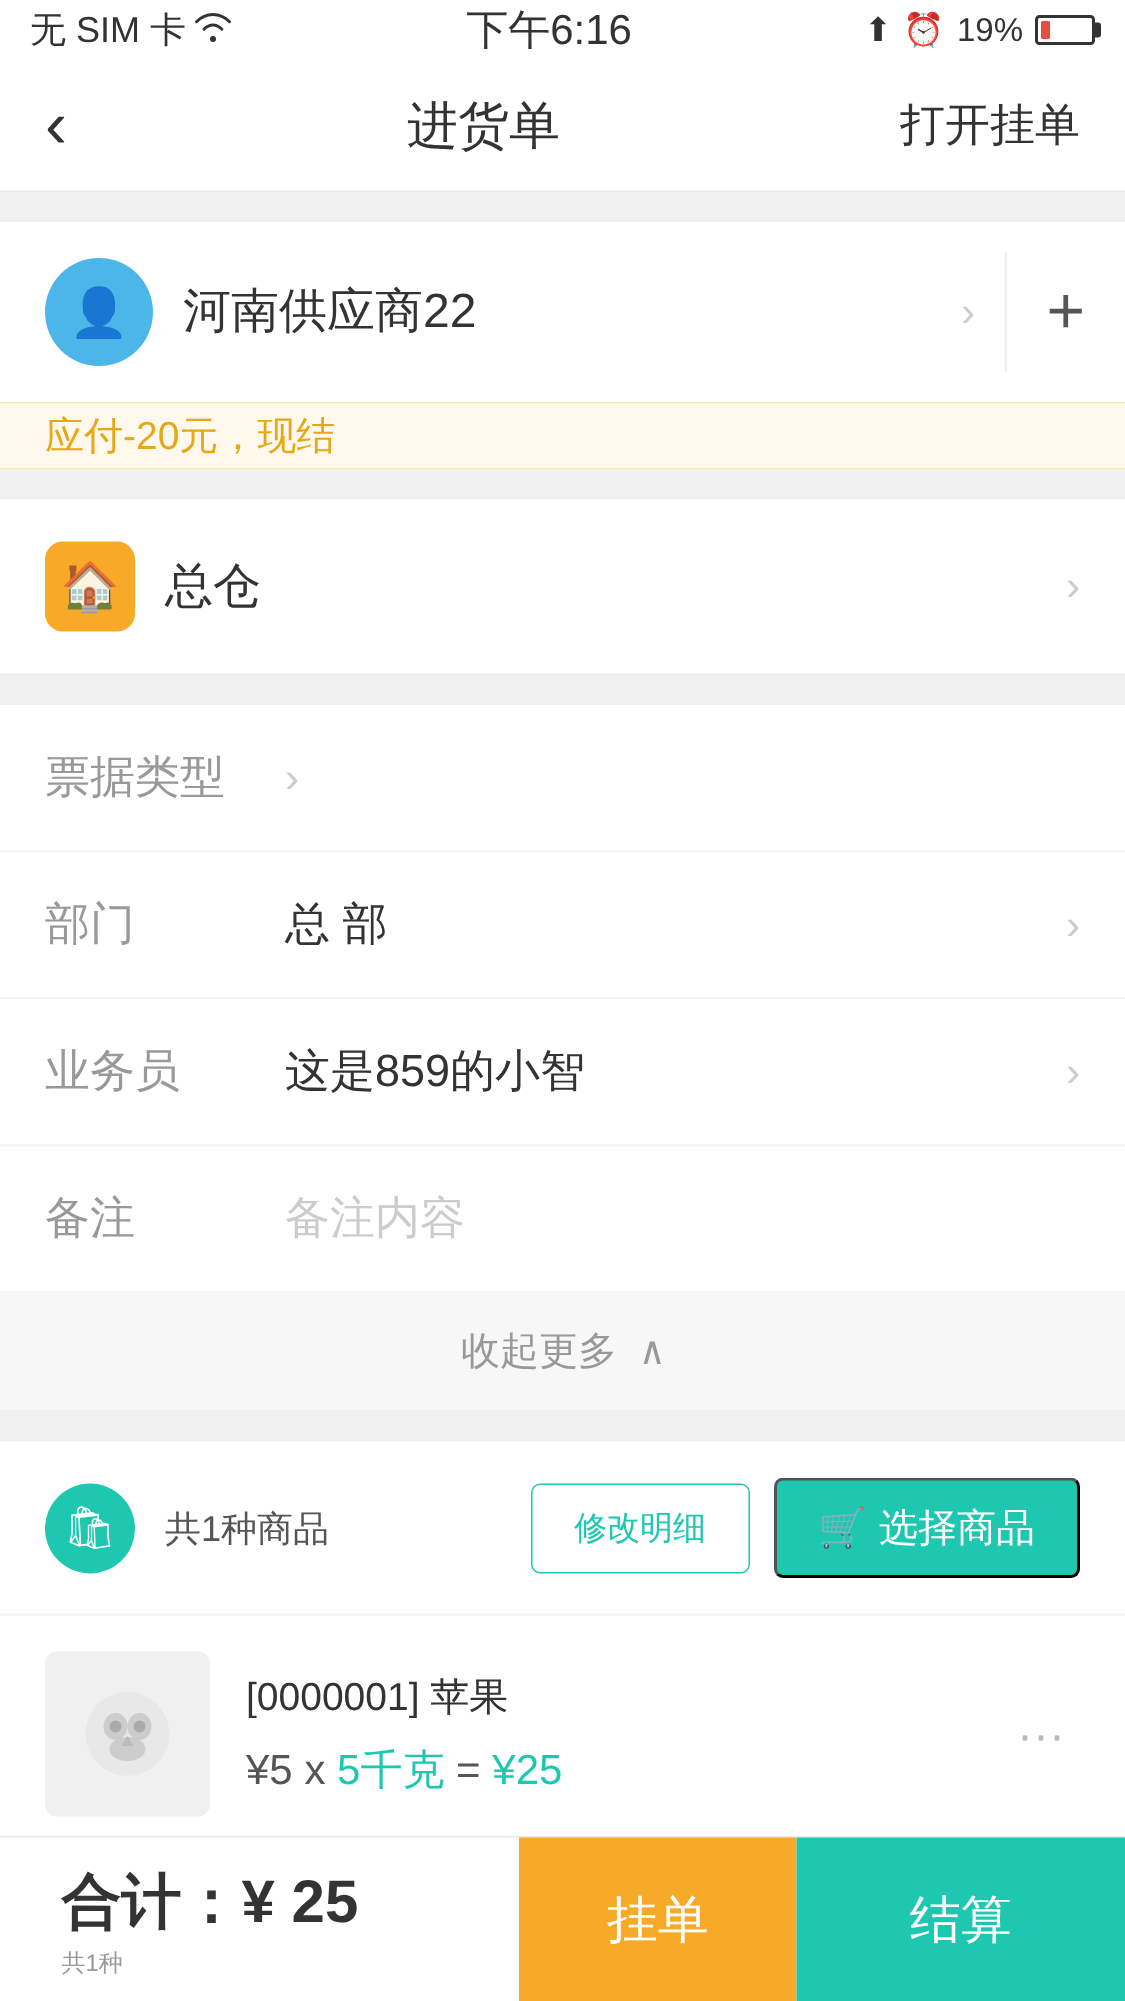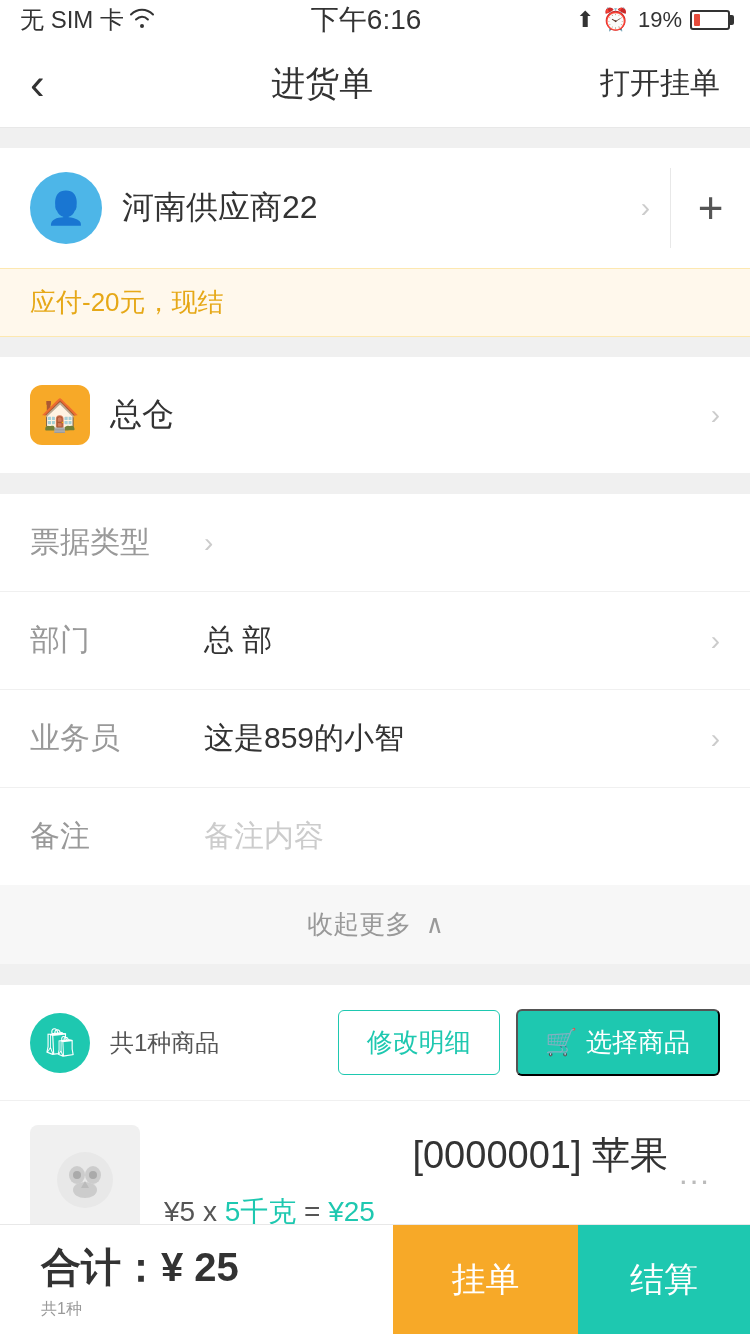--- a/index.html
+++ b/index.html
@@ -74,36 +74,35 @@
     .supplier-container {
       background: #fff;
       display: flex;
       align-items: center;
       padding: 20px 0 20px 30px;
     }
 
     
     .alert-banner {
       background: #fff8ec;
-      padding: 16px 30px;
+      padding: 4px 30px;
       font-size: 26px;
       color: #e6a817;
       border-top: 1px solid #fde8b0;
       border-bottom: 1px solid #fde8b0;
     }
 
     
     .row-item {
       background: #fff;
       display: flex;
       align-items: center;
       padding: 28px 30px;
       border-bottom: 1px solid #f0f0f0;
       min-height: 90px;
-      gap: 14px;
     }
     .row-icon {
       width: 60px; height: 60px; border-radius: 12px;
       background: #f7a928;
       display: flex; align-items: center; justify-content: center;
       font-size: 32px; color: #fff;
       margin-right: 20px; flex-shrink: 0;
     }
     .row-label { font-size: 30px; color: #999; width: 160px; flex-shrink: 0; }
     .row-value { font-size: 30px; color: #333; flex: 1; }
@@ -138,21 +137,21 @@
       font-size: 28px; color: #fff;
       margin-right: 20px; flex-shrink: 0;
     }
     .product-count { font-size: 24px; color: #555; flex: 1; }
     .btn-outline {
       border: 1px solid #1ec8b0;
       color: #1ec8b0;
       background: #fff;
       padding: 14px 28px;
       border-radius: 6px;
-      font-size: 26px;
+      font-size: 22px;
       cursor: pointer;
       margin-right: 16px;
     }
     .btn-primary {
       background: #1ec8b0;
       color: #fff;
       padding: 14px 28px;
       border-radius: 6px;
       font-size: 26px;
       cursor: pointer;
@@ -170,21 +169,21 @@
     .product-thumbnail {
       width: 110px; height: 110px;
       background: #f0f0f0;
       border-radius: 8px;
       display: flex; align-items: center; justify-content: center;
       margin-right: 24px;
       flex-shrink: 0;
       overflow: hidden;
     }
     .product-info { flex: 1; }
-    .product-name { font-size: 38px; color: #333; margin-bottom: 12px; text-align: right; }
+    .product-name { font-size: 26px; color: #333; margin-bottom: 12px; }
     .product-price-row { font-size: 28px; color: #555; }
     .price-highlight { color: #1ec8b0; }
     .product-more { font-size: 32px; color: #bbb; cursor: pointer; padding: 10px; }
 
     
     .bottom-bar {
       position: fixed;
       bottom: 0;
       width: 750px;
       height: 110px;
@@ -205,21 +204,21 @@
     .total-count { font-size: 16px; color: #999; margin-top: 4px; }
     .btn-suspend {
       width: 185px;
       background: #f7a928;
       color: #fff;
       font-size: 34px;
       display: flex; align-items: center; justify-content: center;
       cursor: pointer;
     }
     .btn-checkout {
-      width: 172px;
+      width: 219px;
       background: #1ec8b0;
       color: #fff;
       font-size: 34px;
       display: flex; align-items: center; justify-content: center;
       cursor: pointer;
     }
 
     
     .warehouse-row {
       background: #fff;

